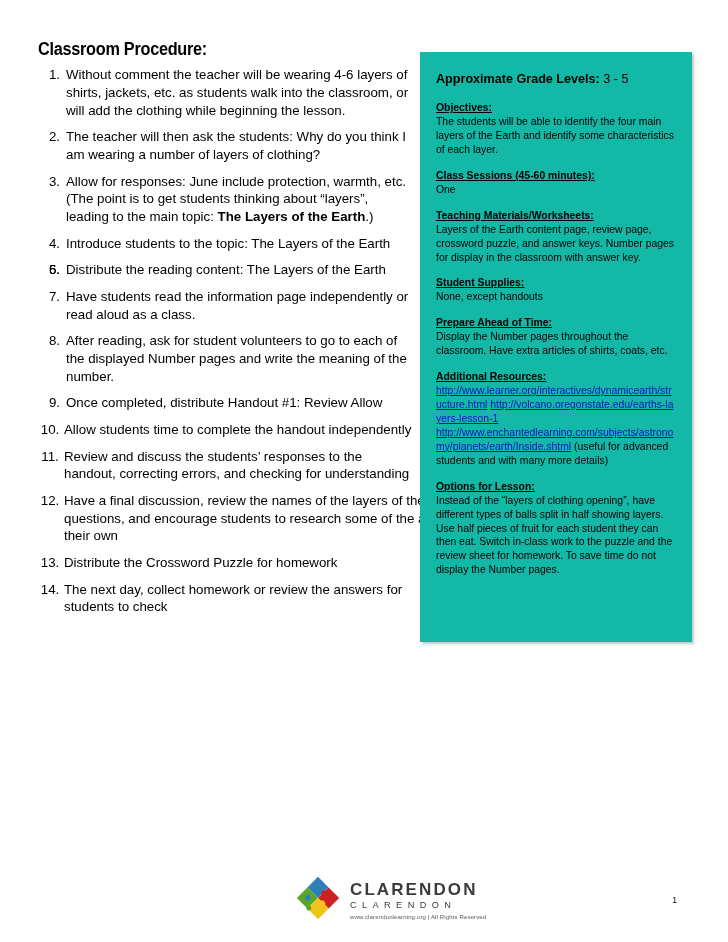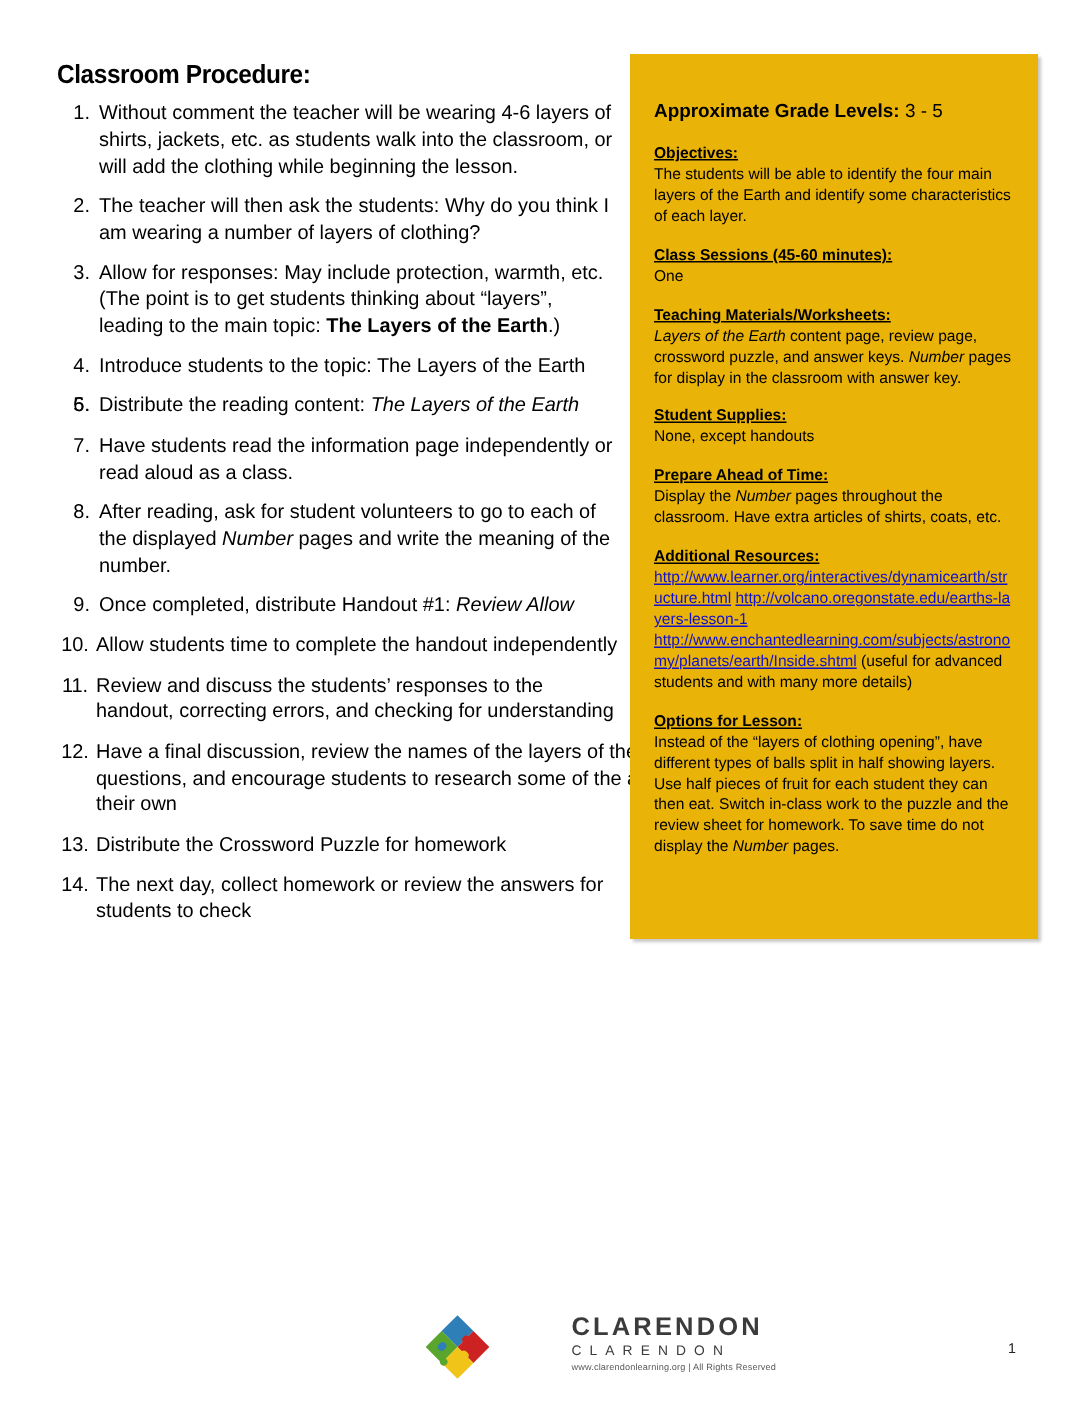--- a/index.html
+++ b/index.html
@@ -62,33 +62,33 @@
     width: 520px;
   }
   ol.steps > li.tight-num {
     padding-left: 26px;
   }
   ol.steps > li.tight-num .num {
     width: 24px;
     text-align: center;
     left: 0;
   }
-  .it { font-style: italic; }
+  .it { }
   .bd { font-weight: bold; }
 
   
   .info-panel {
     position: absolute;
     left: 420px;
-    top: 36px;
+    top: 52px;
     width: 272px;
     height: 590px;
-    background: #eab308;
+    background: #14b8a6;
     box-sizing: border-box;
-    padding: 31px 16px 14px 16px;
+    padding: 20px 16px 14px 16px;
     box-shadow: 2px 2px 2px rgba(0,0,0,0.22);
   }
   .panel-grade {
     font-size: 12.6px;
     margin: 0 0 14px 0;
     line-height: 1.2;
   }
   .panel-grade .lbl { font-weight: bold; }
   .panel-block {
     font-size: 10.4px;
@@ -109,25 +109,24 @@
   
   .footer {
     position: absolute;
     left: 0;
     top: 868px;
     width: 728px;
     height: 60px;
   }
   .logo-wrap {
     position: absolute;
-    left: 283px;
+    left: 296px;
     top: 8px;
     display: flex;
-    align-items: flex-start;
-    gap: 44px;
+    align-items: flex-end;
   }
   .puzzle {
     width: 44px;
     height: 44px;
     position: relative;
     transform: rotate(45deg);
   }
   .puzzle .pz {
     position: absolute;
     width: 15px;
@@ -176,21 +175,21 @@
 </head>
 <body>
 
 <div class="page">
 
   <section class="procedure">
     <h1 class="procedure-title">Classroom Procedure:</h1>
     <ol class="steps" id="steps-list">
         <li><span class="num">1.</span><span><span>Without comment the teacher will be wearing 4-6 layers of shirts, jackets, etc. as students walk into the classroom, or will add the clothing while beginning the lesson.</span></span></li>
         <li><span class="num">2.</span><span><span>The teacher will then ask the students: Why do you think I am wearing a number of layers of clothing?</span></span></li>
-        <li><span class="num">3.</span><span><span>Allow for responses: May include protection, warmth, etc. (The point is to get students thinking about “layers”, leading to the main topic: </span><span class="bd">The Layers of the Earth</span><span>.)</span></span></li>
+        <li><span class="num">3.</span><span><span>Allow for responses: June include protection, warmth, etc. (The point is to get students thinking about “layers”, leading to the main topic: </span><span class="bd">The Layers of the Earth</span><span>.)</span></span></li>
         <li><span class="num">4.</span><span><span>Introduce students to the topic: The Layers of the Earth</span></span></li>
         <li><span class="num">5.</span></li>
         <li><span class="num">6.</span><span><span>Distribute the reading content: </span><span class="it">The Layers of the Earth</span></span></li>
         <li><span class="num">7.</span><span><span>Have students read the information page independently or read aloud as a class.</span></span></li>
         <li><span class="num">8.</span><span><span>After reading, ask for student volunteers to go to each of the displayed </span><span class="it">Number</span><span> pages and write the meaning of the number.</span></span></li>
         <li><span class="num">9.</span><span><span>Once completed, distribute Handout #1: </span><span class="it">Review Allow</span></span></li>
         <li class="tight-num"><span class="num">10.</span><span><span>Allow students time to complete the handout independently</span></span></li>
         <li class="tight-num"><span class="num">11.</span><span><span>Review and discuss the students’ responses to the handout, correcting errors, and checking for understanding</span></span></li>
         <li class="wide tight-num"><span class="num">12.</span><span><span>Have a final discussion, review the names of the layers of the Earth, answer students’ questions, and encourage students to research some of the additional resources on their own</span></span></li>
         <li class="tight-num"><span class="num">13.</span><span><span>Distribute the Crossword Puzzle for homework</span></span></li>

